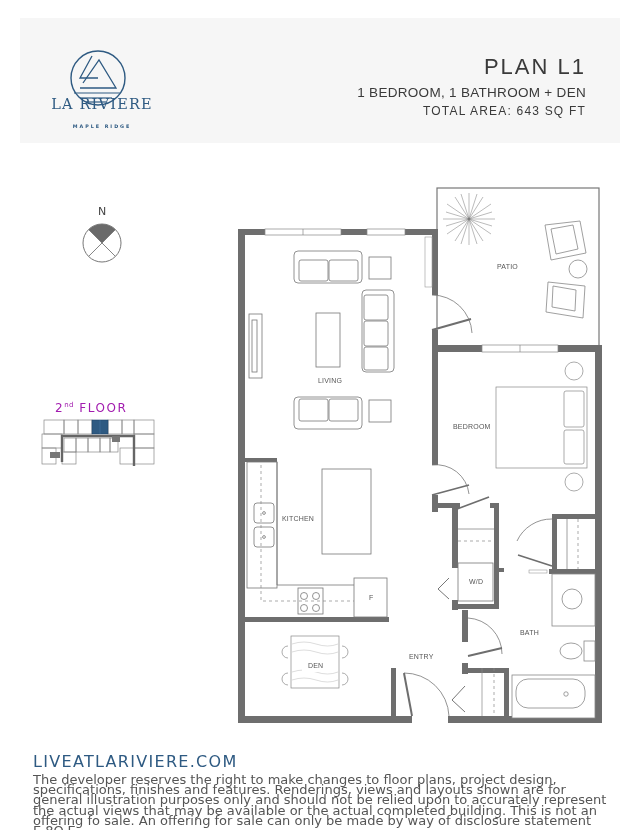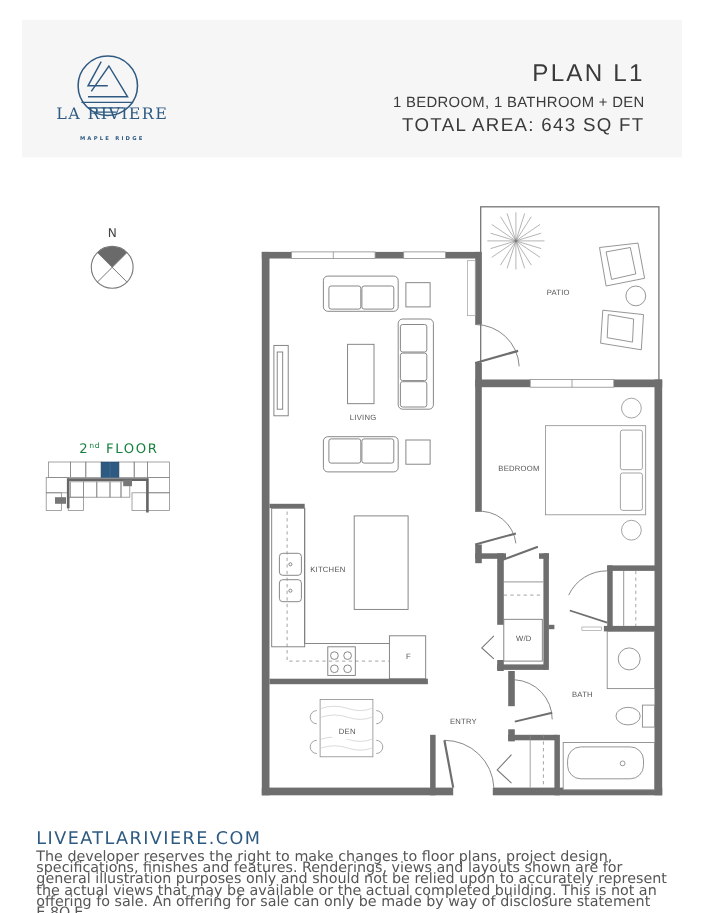--- a/index.html
+++ b/index.html
@@ -3,24 +3,24 @@
 <meta charset="utf-8">
 <style>
   html,body{margin:0;padding:0;background:#ffffff;}
   body{width:639px;height:830px;position:relative;overflow:hidden;font-family:"DejaVu Sans","Liberation Sans",sans-serif;color:#444;}
   .header{position:absolute;left:20px;top:18px;width:600px;height:125px;background:#f6f6f6;}
   .logo{position:absolute;left:38px;top:26px;width:80px;height:100px;}
   .logo-title{position:absolute;left:17px;top:78px;width:130px;text-align:center;font-family:"DejaVu Serif","Liberation Serif",serif;font-size:14.5px;letter-spacing:1.2px;color:#2e5a82;}
   .logo-sub{position:absolute;left:17px;top:106px;width:130px;text-align:center;font-size:4.8px;letter-spacing:2px;color:#2e5a82;font-weight:bold;}
   .plan-title{position:absolute;right:34px;top:36px;font-size:22px;letter-spacing:2px;color:#3a3a3a;font-family:"Liberation Sans",sans-serif;margin-left:19px;}
   .plan-sub{position:absolute;right:34px;top:67px;font-size:13.5px;color:#3a3a3a;letter-spacing:0.3px;font-family:"Liberation Sans",sans-serif;}
-  .plan-area{position:absolute;right:34px;top:86px;font-size:17px;color:#3a3a3a;letter-spacing:1.2px;font-family:"Liberation Sans",sans-serif;}
+  .plan-area{position:absolute;right:34px;top:86px;font-size:12px;color:#3a3a3a;letter-spacing:1.2px;font-family:"Liberation Sans",sans-serif;}
   .north{position:absolute;left:78px;top:205px;width:48px;height:70px;}
   .north-label{position:absolute;left:0;top:0;width:48px;text-align:center;font-size:11px;color:#444;}
-  .floor-label{position:absolute;left:72px;top:401px;font-size:12px;letter-spacing:1.5px;color:#15803d;}
+  .floor-label{position:absolute;left:55px;top:401px;font-size:12px;letter-spacing:1.5px;color:#a21caf;}
   .floor-label sup{font-size:7px;letter-spacing:0.5px;}
   .keyplan{position:absolute;left:40px;top:418px;width:120px;height:50px;}
   .plan{position:absolute;left:0;top:0;width:639px;height:830px;}
   .room-label{position:absolute;font-size:7px;color:#555;letter-spacing:0.2px;font-family:"Liberation Sans",sans-serif;}
   .website{position:absolute;left:33px;top:752px;font-size:16px;letter-spacing:1.3px;color:#2e5a82;}
   .disclaimer{position:absolute;left:33px;top:775px;width:580px;font-size:13px;line-height:10.2px;color:#555;}
 </style>
 </head>
 <body>
 

